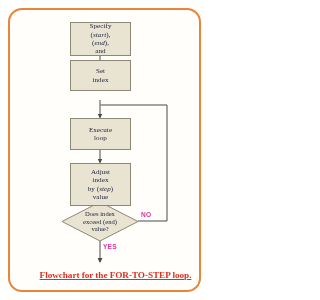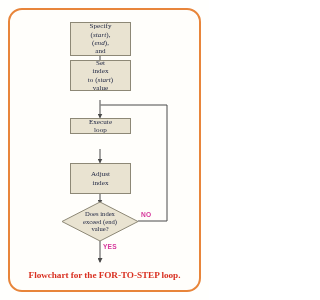--- a/index.html
+++ b/index.html
@@ -77,28 +77,29 @@
   .edge-label {
     position: absolute;
     font-size: 6.6px;
     font-weight: bold;
     color: #d6369b;
     font-family: "Liberation Sans", sans-serif;
     letter-spacing: 0.2px;
   }
   #caption {
     position: absolute;
-    left: 14px;
+    left: 25px;
     top: 270px;
     width: 181px;
     text-align: center;
     font-family: "Liberation Serif", serif;
     font-weight: bold;
     font-size: 9.2px;
     color: #d93021;
+    text-decoration: underline;
     letter-spacing: -0.05px;
   }
 </style>
 </head>
 <body>
 
 <div id="page">
 
   <div id="frame"></div>
 
@@ -133,33 +134,33 @@
   <div class="node" id="node-specify" style="left:70px; top:22px; width:61px; height:34px;">
     <div class="inner">
       <div>Specify</div>
       <div><span>(</span><span class="ital">start</span><span>), (</span><span class="ital">end</span><span>), and</span></div>
     </div>
   </div>
 
   <div class="node" id="node-set-index" style="left:70px; top:60px; width:61px; height:31px;">
     <div class="inner">
       <div>Set index</div>
-      <div><span>to (</span><span class="ital">start</span><span>) value</span></div>
     </div>
   </div>
 
-  <div class="node" id="node-execute-loop" style="left:70px; top:118px; width:61px; height:16px;">
+  <div class="node" id="node-execute-loop" style="left:70px; top:118px; width:61px; height:32px;">
     <div class="inner">
       <div>Execute loop</div>
     </div>
   </div>
 
-  <div class="node" id="node-adjust-index" style="left:70px; top:163px; width:61px; height:31px;">
+  <div class="node" id="node-adjust-index" style="left:70px; top:163px; width:61px; height:43px;">
     <div class="inner">
       <div>Adjust index</div>
+      <div><span>by (</span><span class="ital">step</span><span>) value</span></div>
     </div>
   </div>
 
   <div id="decision-wrap">
     <div id="decision-text">
       <div>
         <div>Does index</div>
         <div><span>exceed (</span><span class="ital">end</span><span>)</span></div>
         <div>value?</div>
       </div>

